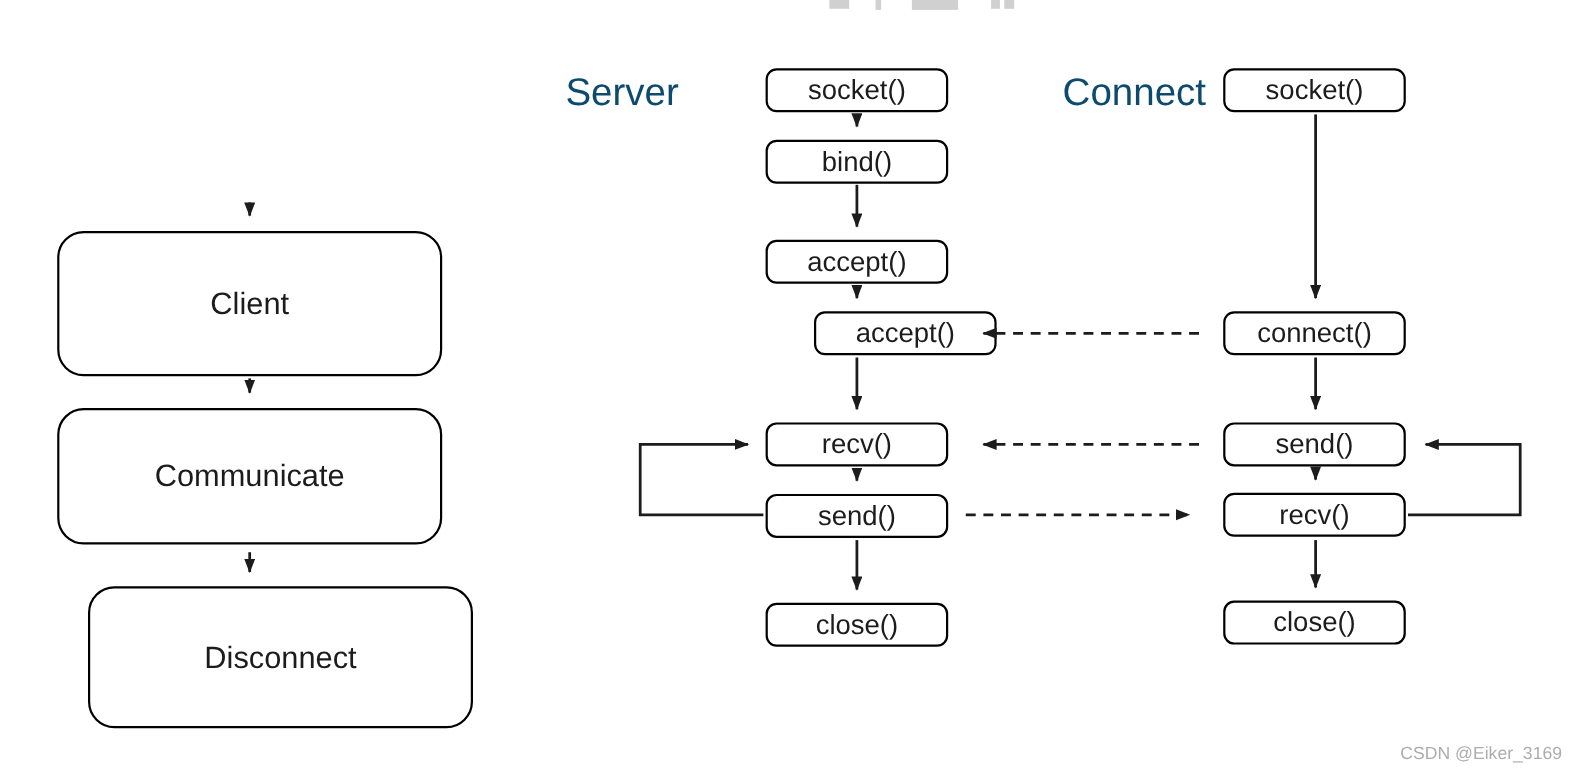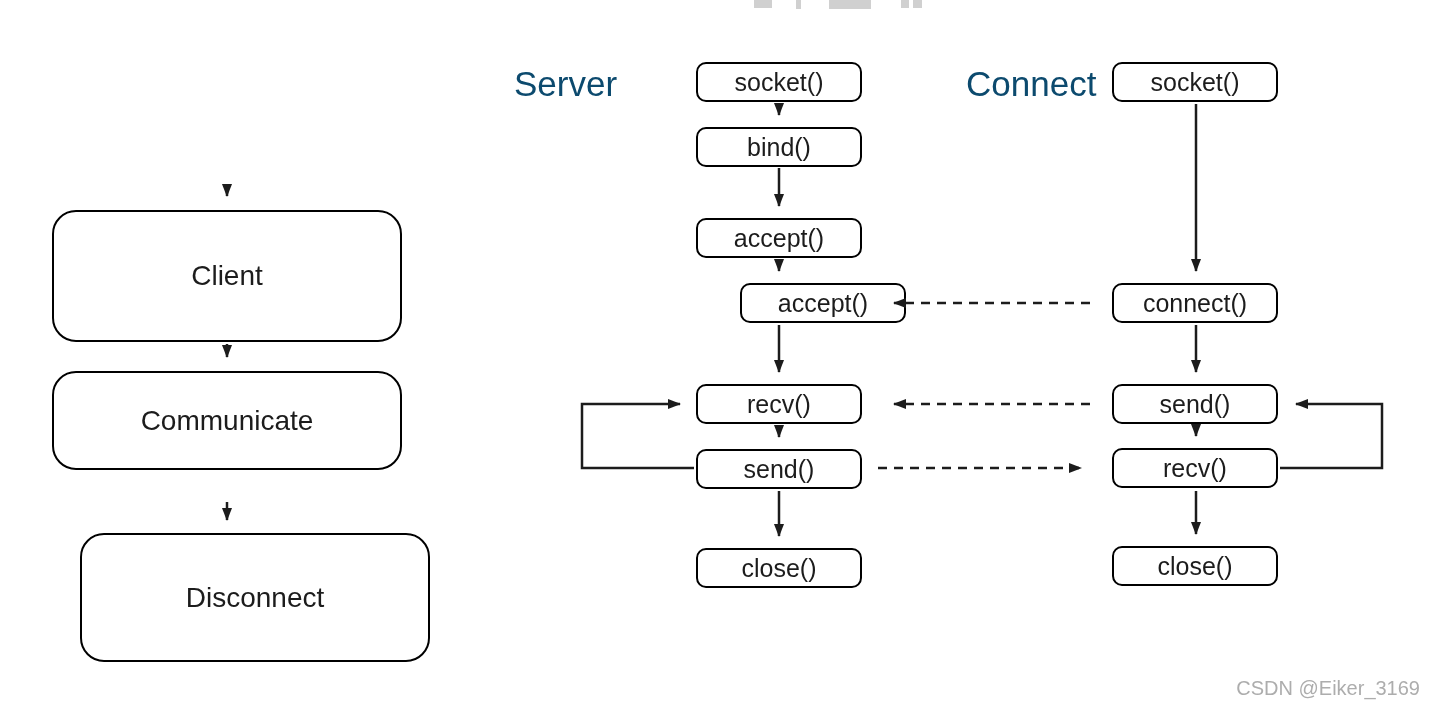--- a/index.html
+++ b/index.html
@@ -45,31 +45,31 @@
   .col-title {
     position: absolute;
     color: #0c4a6e;
     font-size: 35px;
     text-align: right;
   }
   .watermark {
     position: absolute;
     right: 14px;
     top: 677px;
-    font-size: 20px;
+    font-size: 16px;
     color: #adadad;
   }
 </style>
 </head>
 <body>
 
 <div class="stage">
 
   <div class="box box-lg" style="top:210px;height:132px;">Client</div>
-  <div class="box box-lg" style="top:371px;height:99px;">Communicate</div>
+  <div class="box box-lg" style="top:371px;height:124px;">Communicate</div>
   <div class="box box-lg" style="top:533px;height:129px;margin-left:28px;">Disconnect</div>
 
   <div class="col-title" style="left:514px;top:64px;">Server</div>
   <div class="col-title" style="left:966px;top:64px;">Connect</div>
 
   <div class="box box-sm srv" style="top:62px;">socket()</div>
   <div class="box box-sm srv" style="top:127px;">bind()</div>
   <div class="box box-sm srv" style="top:218px;">accept()</div>
   <div class="box box-sm srv" style="top:283px;margin-left:44px;">accept()</div>
   <div class="box box-sm srv" style="top:384px;">recv()</div>

